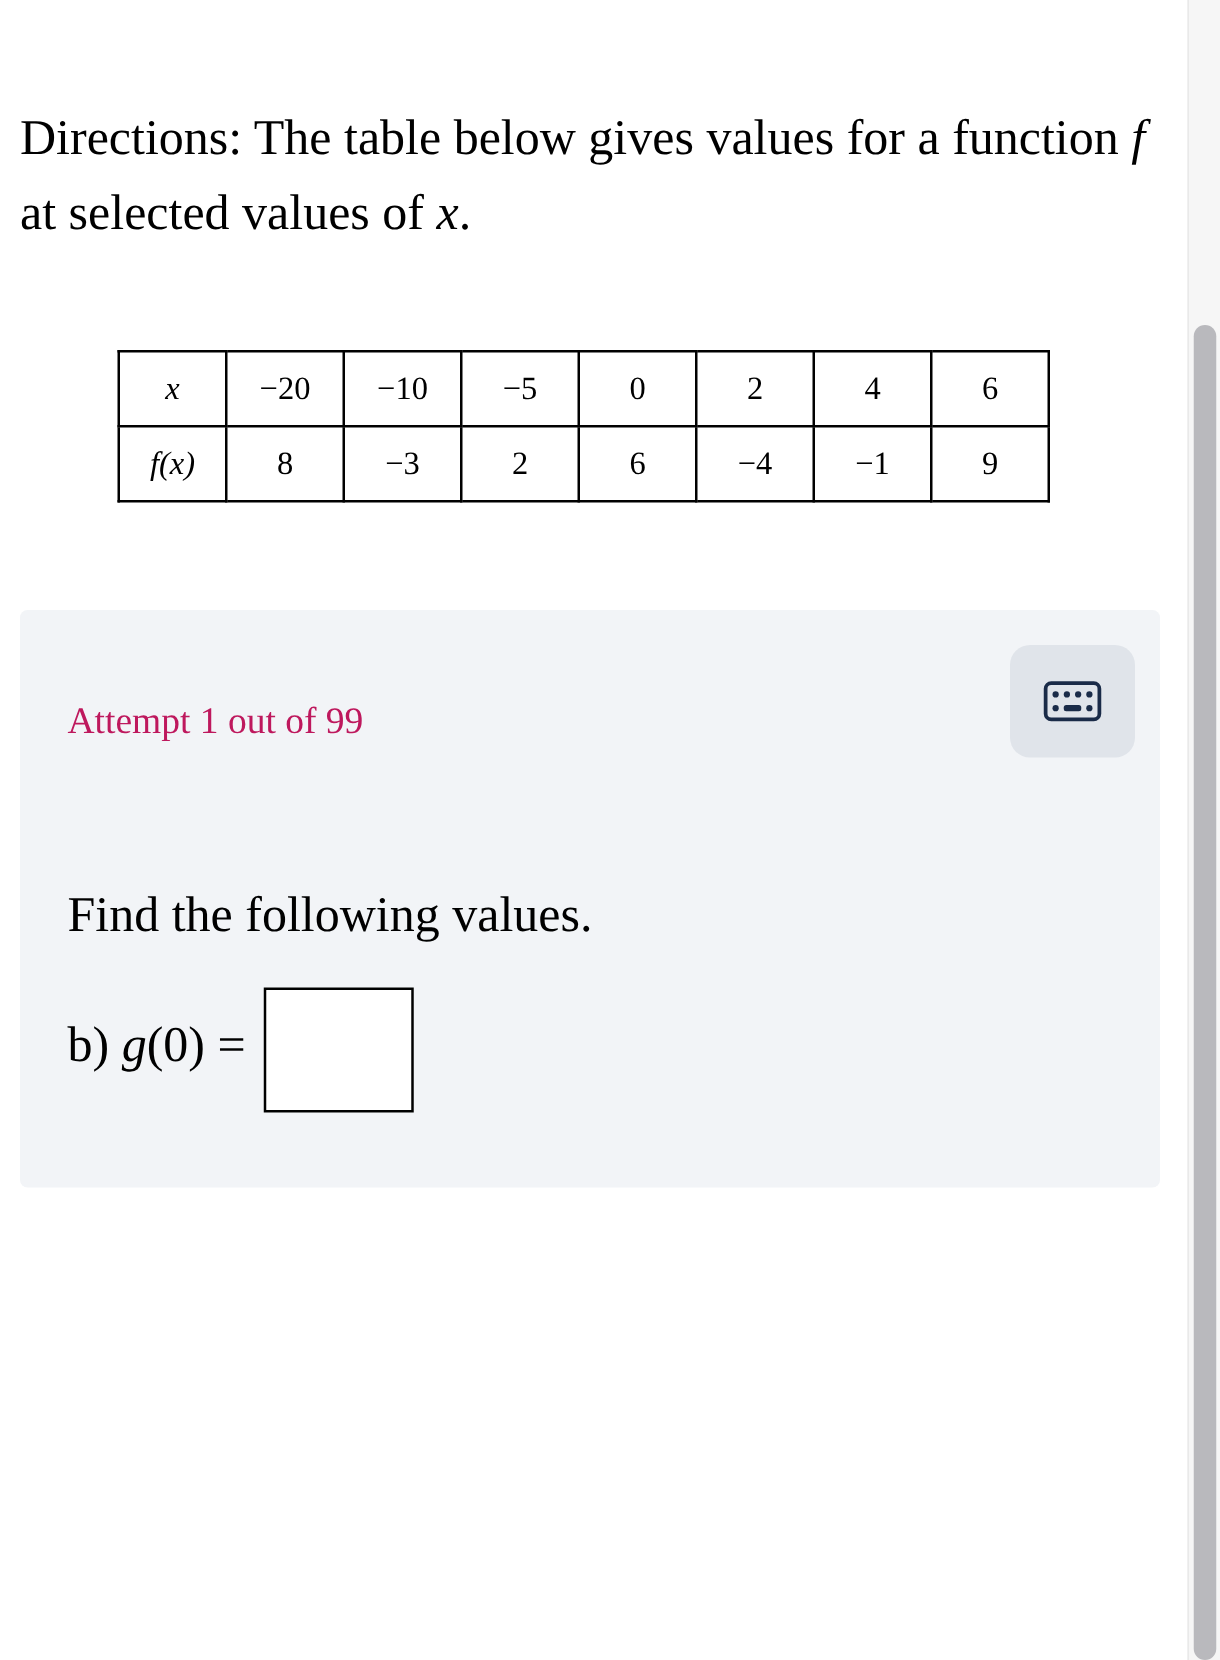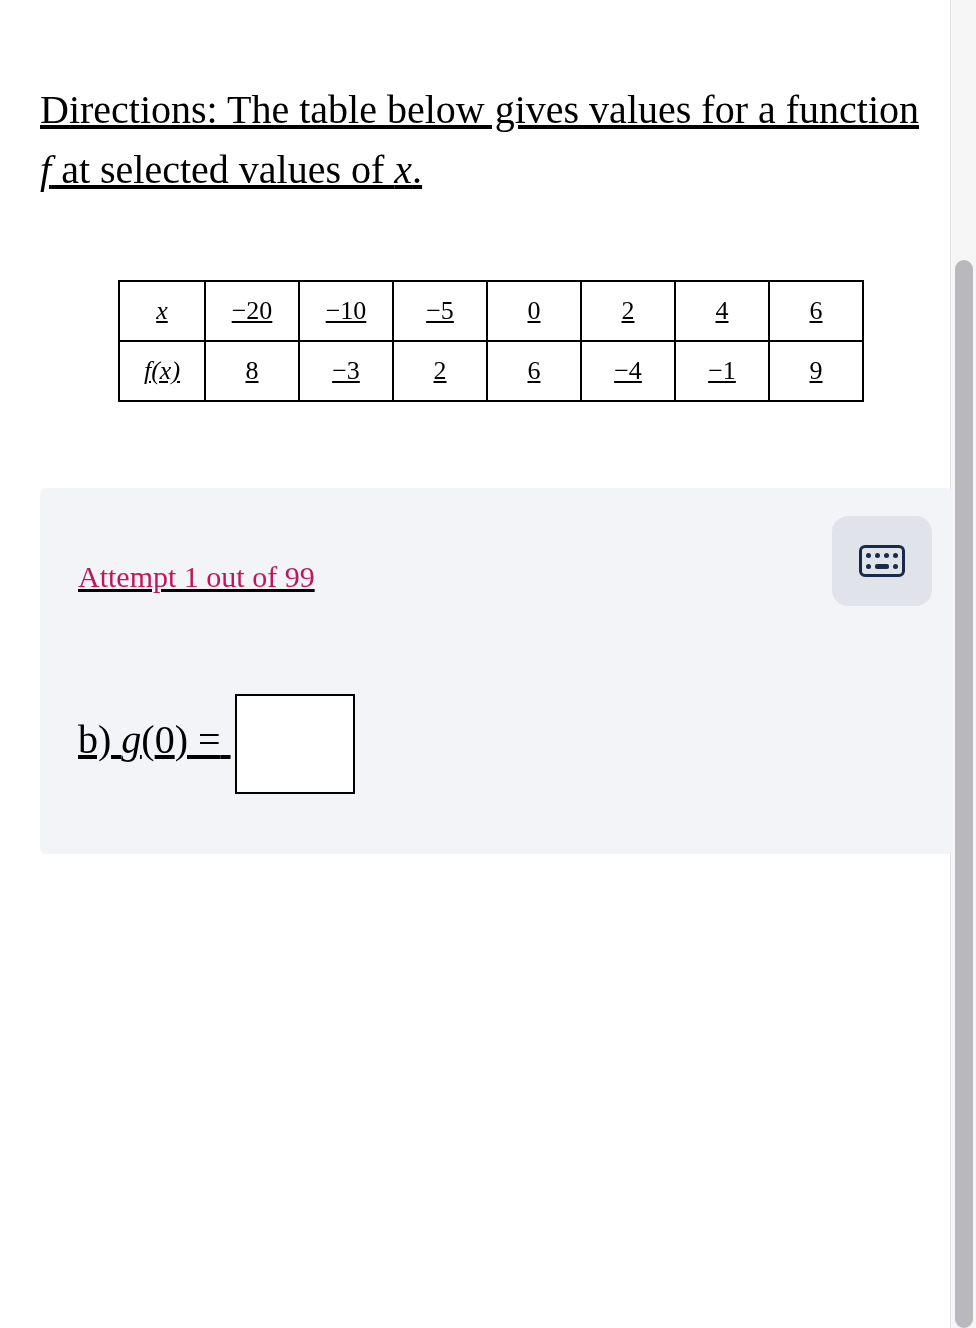--- a/index.html
+++ b/index.html
@@ -22,23 +22,22 @@
   .scroll-thumb {
     position: absolute;
     right: 3px;
     top: 260px;
     width: 18px;
     height: 1068px;
     background: #b9b9bd;
     border-radius: 9px;
   }
   .content {
-    padding: 80px 24px 0 40px;
+    padding: 80px 24px 0 16px;
     width: 944px;
-    text-decoration: underline;
   }
   .directions {
     font-size: 40px;
     line-height: 1.5;
     font-weight: 400;
   }
   .directions .mi { font-style: italic; font-family: 'Times New Roman', serif; }
   .table-wrap {
     margin: 80px 0 0 78px;
   }
@@ -193,20 +192,21 @@
               <span class="bar"></span>
               <span class="dot"></span>
             </div>
         </div>
       </div>
 
       <div class="attempt">Attempt 1 out of 99</div>
 
       <div class="q-body">
 
+        <div class="findline">Find the following values.</div>
 
 
         <div class="qline">
           <span class="math">
             <span>b) </span><span class="mi2">g</span>(<span>0</span>)<span> =</span>
           </span>
           <span class="input-box"></span>
         </div>
       </div>
     </div>

